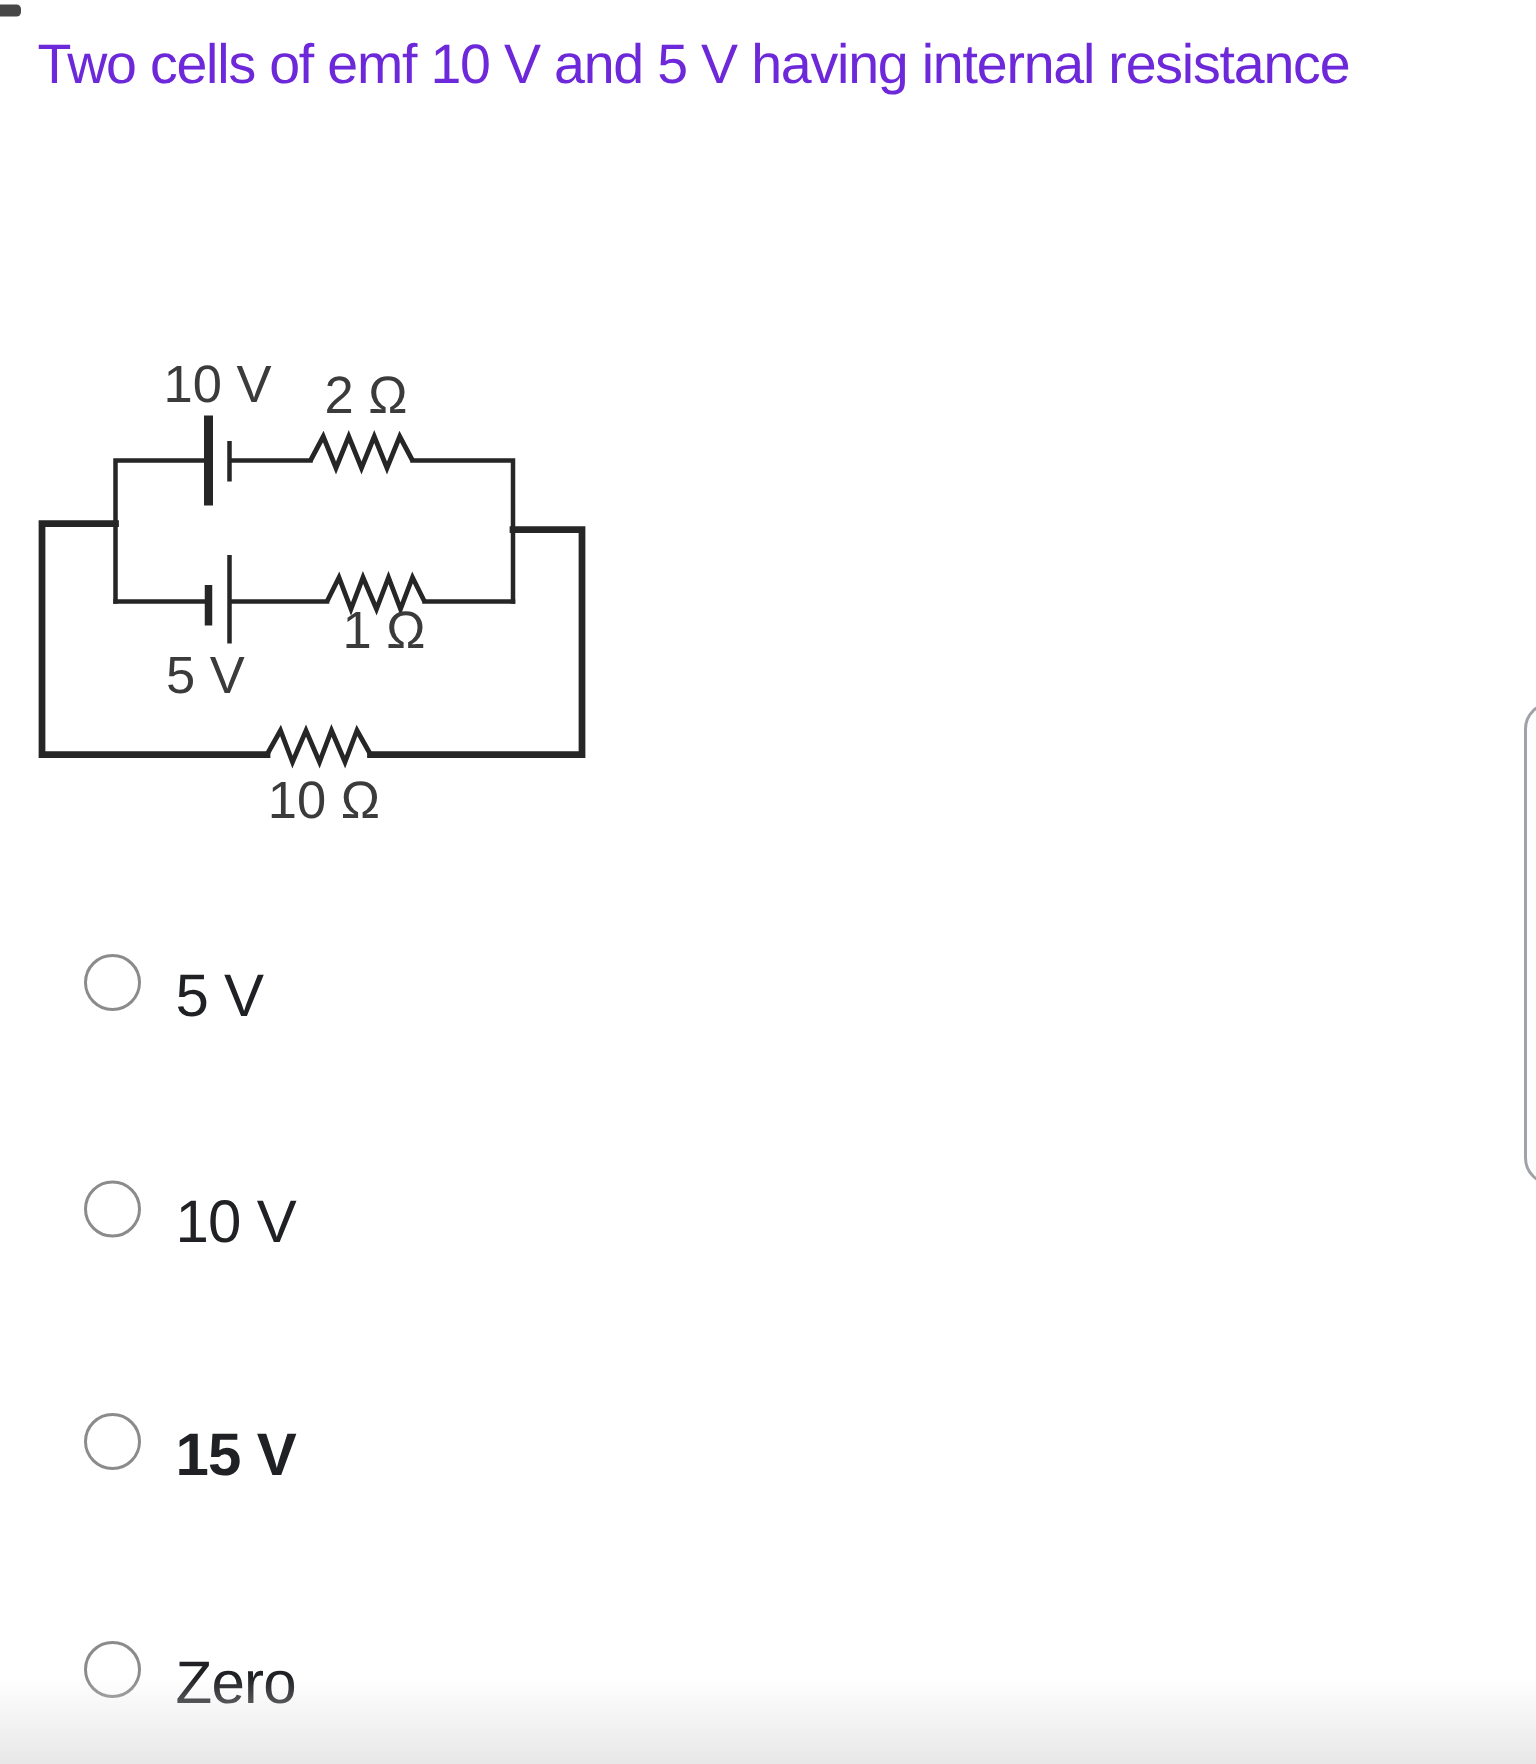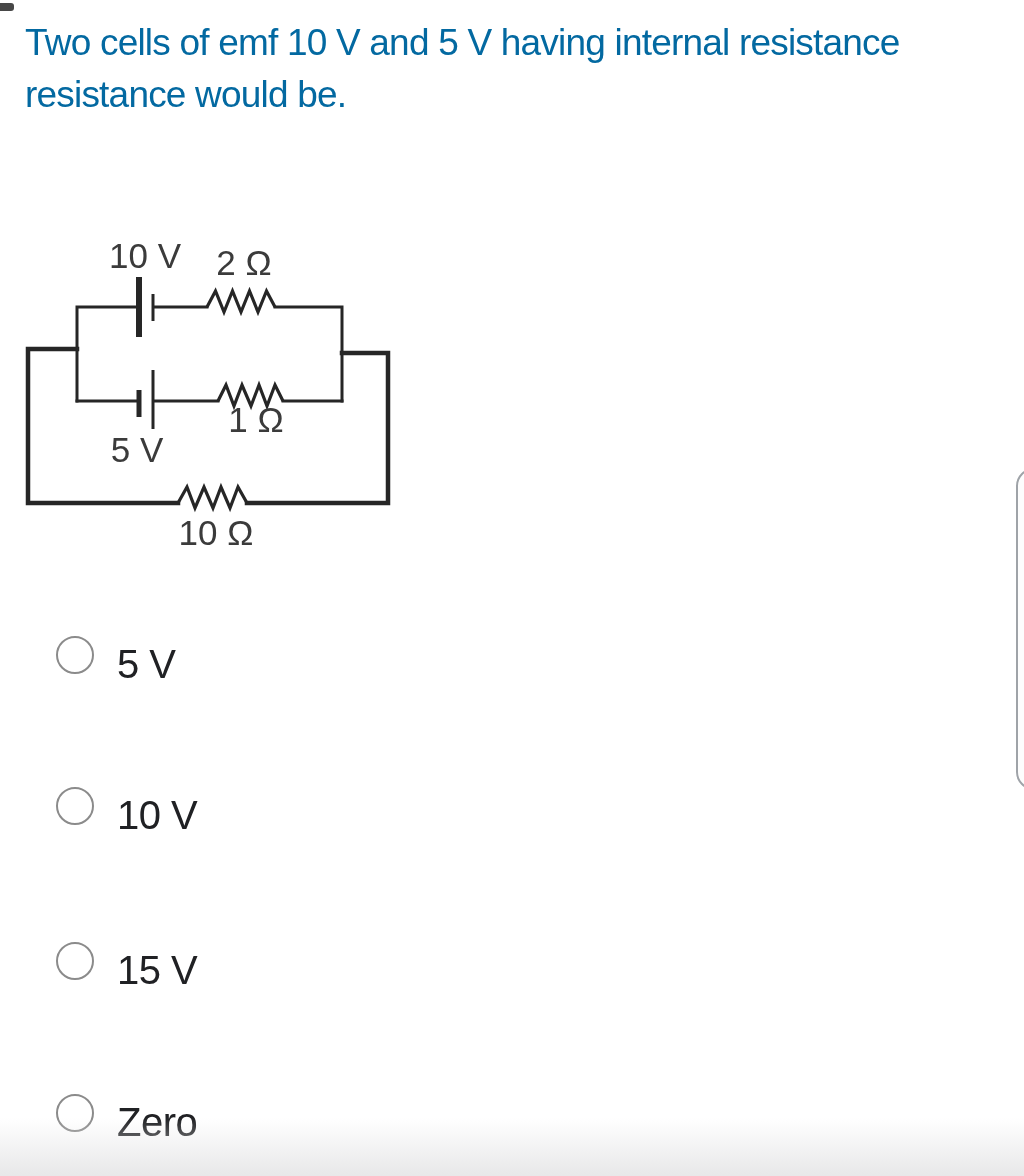--- a/index.html
+++ b/index.html
@@ -7,21 +7,21 @@
     position:relative; width:1024px; height:1176px;
     background:#ffffff; overflow:hidden;
     font-family:"Liberation Sans", sans-serif;
   }
   .artifact {
     position:absolute; left:0; top:3px; width:14px; height:8px;
     background:#474747; border-radius:0 3px 3px 0;
   }
   .question {
     position:absolute; left:25px; top:17px;
-    color:#0369a1; font-size:37px; line-height:52px; letter-spacing:-0.8px;
+    color:#6d28d9; font-size:37px; line-height:52px; letter-spacing:-0.8px;
   }
   .question .qline { white-space:nowrap; }
   .circuit { position:absolute; left:0; top:230px; }
   .circuit text {
     font-family:"Liberation Sans", sans-serif;
     fill:#3b3b3b; font-size:35px;
   }
   .option {
     position:absolute; left:56px; height:46px;
     display:flex; align-items:center; gap:23px;
@@ -30,21 +30,21 @@
     width:34px; height:34px; box-sizing:content-box;
     border:2.5px solid #8b8b8b; border-radius:50%; background:#ffffff;
     flex:0 0 auto;
   }
   .opt-label {
     font-size:40px; color:#202124; letter-spacing:-0.5px;
     transform:translateY(9px); white-space:nowrap;
   }
   .opt-1 { top:632px; }
   .opt-2 { top:783px; }
-  .opt-3 { top:938px; }
+  .opt-3 { top:938px;font-weight:bold; }
   .opt-4 { top:1090px; }
   .scroll-pill {
     position:absolute; left:1016px; top:468px; width:40px; height:322px;
     border:2.5px solid #9fa3a8; border-radius:18px; background:#fdfdfd;
     box-sizing:border-box;
   }
   .bottom-fade {
     position:absolute; left:0; bottom:0; width:100%; height:58px;
     background:linear-gradient(180deg, rgba(232,232,232,0) 0%, rgba(229,229,230,0.9) 100%);
     pointer-events:none;
@@ -52,21 +52,20 @@
 </style>
 </head>
 <body>
 
 <div class="page">
 
   <div class="artifact"></div>
 
   <div class="question">
     <div class="qline">Two cells of emf 10 V and 5 V having internal resistance</div>
-    <div class="qline">resistance would be.</div>
   </div>
 
   <svg class="circuit" width="430" height="335" viewBox="0 0 430 335">
     <g stroke="#262626" fill="none" stroke-linecap="square">
 
       <path stroke-width="3" d="M77,171 L77,77 L136,77"></path>
       <path stroke-width="3" d="M155,77 L207,77"></path>
       <path stroke-width="3" d="M275,77 L342,77 L342,171"></path>
       <path stroke-width="3" d="M77,171 L136,171"></path>
       <path stroke-width="3" d="M155,171 L218,171"></path>

